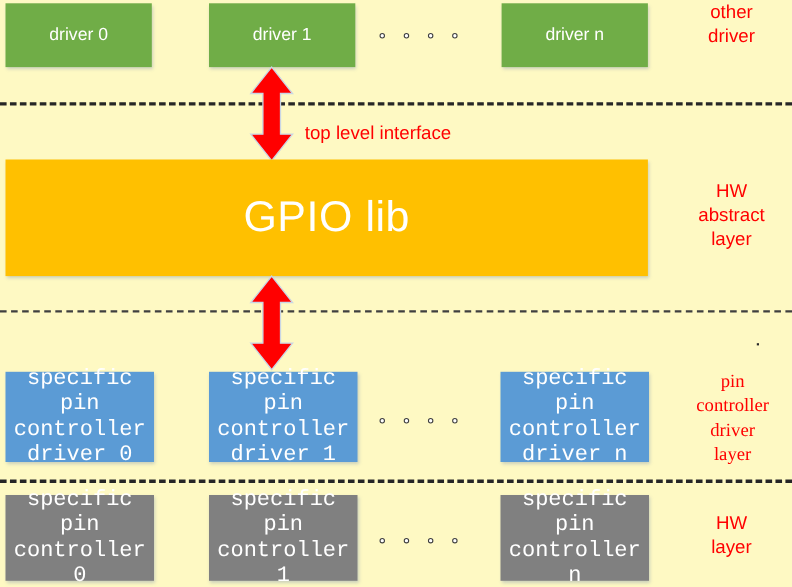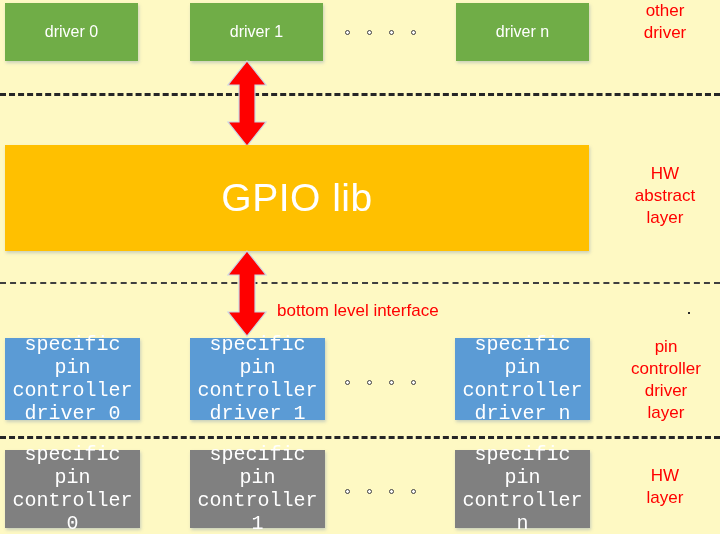--- a/index.html
+++ b/index.html
@@ -116,36 +116,36 @@
 driver</div>
 
   <div class="dashline" style="left:0px; top:93px; width:720px;"></div>
 
   <div class="darrow" style="left:226px; top:60px; width:42px; height:87px;">
     <svg width="42" height="87" viewBox="0 0 42 87">
       <polygon points="21,1 40,25 29,25 29,62 40,62 21,86 2,62 13,62 13,25 2,25" fill="#FF0000" stroke="#c9d6e4" stroke-width="1.2"></polygon>
     </svg>
   </div>
 
+  <div class="icaption" style="left:277px; top:111px;">top level interface</div>
 
   <div class="box box-orange t-gpio" style="left:5px; top:145px; width:584px; height:106px;">GPIO lib</div>
 
   <div class="rlabel" style="left:615px; top:163px; width:100px;">HW
 abstract
 layer</div>
 
   <div class="dashline thin" style="left:0px; top:282px; width:720px;"></div>
 
   <div class="darrow" style="left:226px; top:250px; width:42px; height:87px;">
     <svg width="42" height="87" viewBox="0 0 42 87">
       <polygon points="21,1 40,25 29,25 29,62 40,62 21,86 2,62 13,62 13,25 2,25" fill="#FF0000" stroke="#c9d6e4" stroke-width="1.2"></polygon>
     </svg>
   </div>
 
-  <div class="icaption" style="left:277px; top:301px;">bottom level interface</div>
 
   <div class="stray" style="left:688px; top:312px;"></div>
 
   <div class="box box-blue t-pinctl" style="left:5px;  top:338px; width:135px; height:82px;">specific pin
 controller
 driver 0</div>
 
   <div class="box box-blue t-pinctl" style="left:190px; top:338px; width:135px; height:82px;">specific pin
 controller
 driver 1</div>
@@ -154,21 +154,21 @@
     <i></i>
     <i></i>
     <i></i>
     <i></i>
   </div>
 
   <div class="box box-blue t-pinctl" style="left:455px; top:338px; width:135px; height:82px;">specific pin
 controller
 driver n</div>
 
-  <div class="rlabel" style="left:615px; top:336px; width:102px;">pin
+  <div class="rlabel" style="left:615px; top:336px; width:102px;font-family:Liberation Serif, serif;">pin
 controller
 driver
 layer</div>
 
   <div class="dashline" style="left:0px; top:436px; width:720px;"></div>
 
   <div class="box box-gray t-pinctl" style="left:5px;  top:450px; width:135px; height:78px;">specific pin
 controller  0</div>
 
   <div class="box box-gray t-pinctl" style="left:190px; top:450px; width:135px; height:78px;">specific pin

